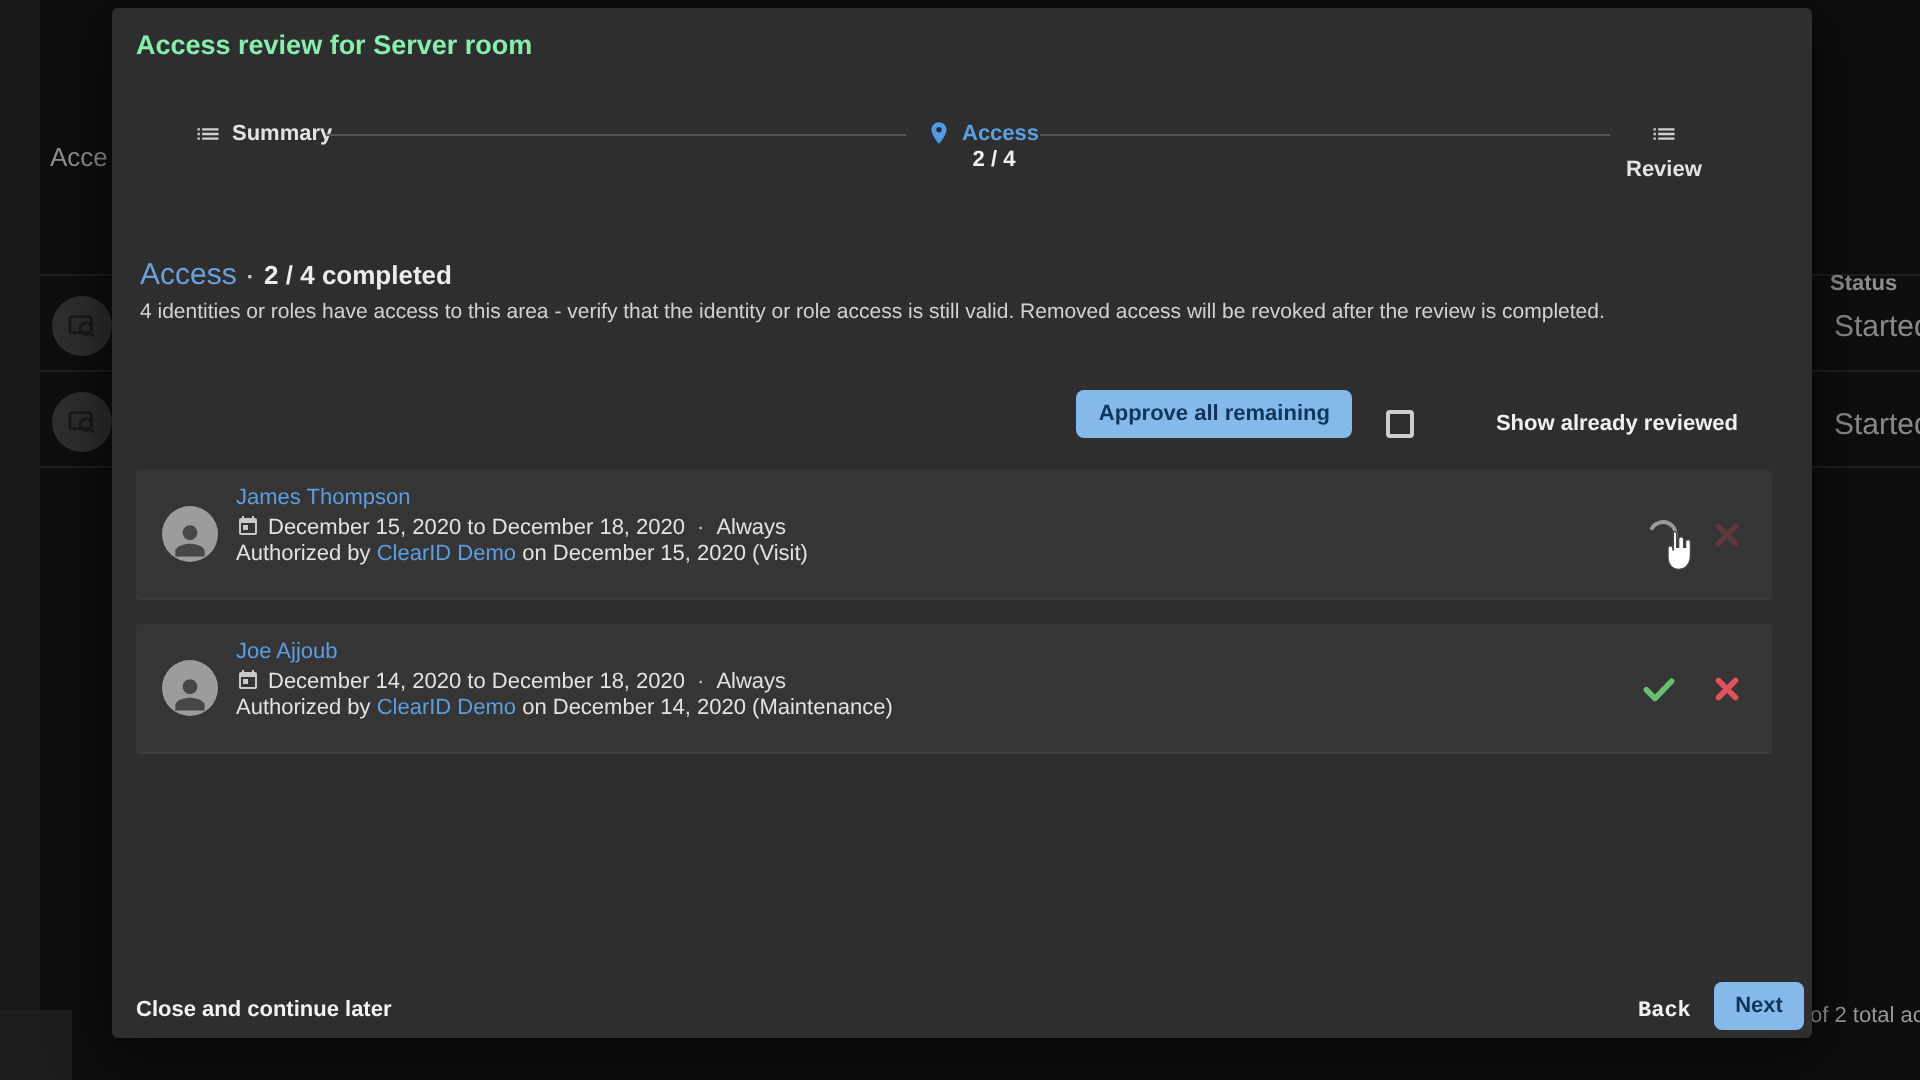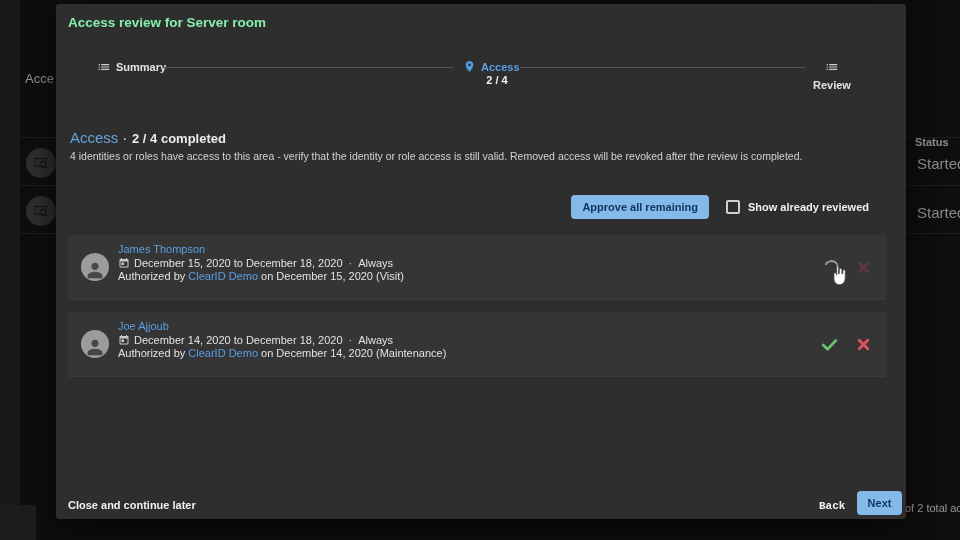--- a/index.html
+++ b/index.html
@@ -30,24 +30,24 @@
   .connector { position:absolute; top:63px; height:1px; background:#545454; }
 
   
   .section-head { position:absolute; left:14px; top:125px; display:flex; align-items:baseline; }
   .section-title { font-size:15px; color:#68a2dc; }
   .section-bullet { font-size:11px; font-weight:bold; color:#cfcfcf; margin:0 5px; }
   .section-progress { font-size:13px; font-weight:bold; color:#ececec; }
   .section-desc { position:absolute; left:14px; top:146px; width:816px; font-size:10.5px; color:#d2d2d2; }
 
   
-  .controls { position:absolute; top:191px; right:37px; display:flex; align-items:center; }
+  .controls { position:absolute; top:191px; right:37px; display:flex; align-items:flex-end; }
   .btn-approve-all { background:#85b9ea; color:#10355c; border:none; border-radius:4px;
                      font-family:inherit; font-size:11px; font-weight:bold; padding:6px 11px; cursor:pointer; }
-  .chk-wrap { display:flex; align-items:center; margin-left:17px; cursor:pointer; }
+  .chk-wrap { display:flex; align-items:center; margin-left:17px; cursor:pointer;gap:33px; }
   .chk-box { width:14px; height:14px; border:2px solid #cfcfcf; border-radius:2px; background:transparent; }
   .chk-label { margin-left:8px; font-size:11px; font-weight:bold; color:#f0f0f0; white-space:nowrap; }
 
   
   .card { position:absolute; left:12px; width:818px; height:64px; background:#353535;
           border-radius:2px; box-shadow:0 1px 0 rgba(255,255,255,0.07); }
   .avatar { position:absolute; left:13px; top:18px; width:28px; height:28px; border-radius:50%;
             background:#9c9c9c; display:flex; align-items:flex-end; justify-content:center; overflow:hidden; }
   .card-text { position:absolute; left:50px; top:8px; line-height:13.5px; font-size:11px; color:#e2e2e2; }
   .link { color:#5b9fe3; cursor:pointer; text-decoration:none; }

